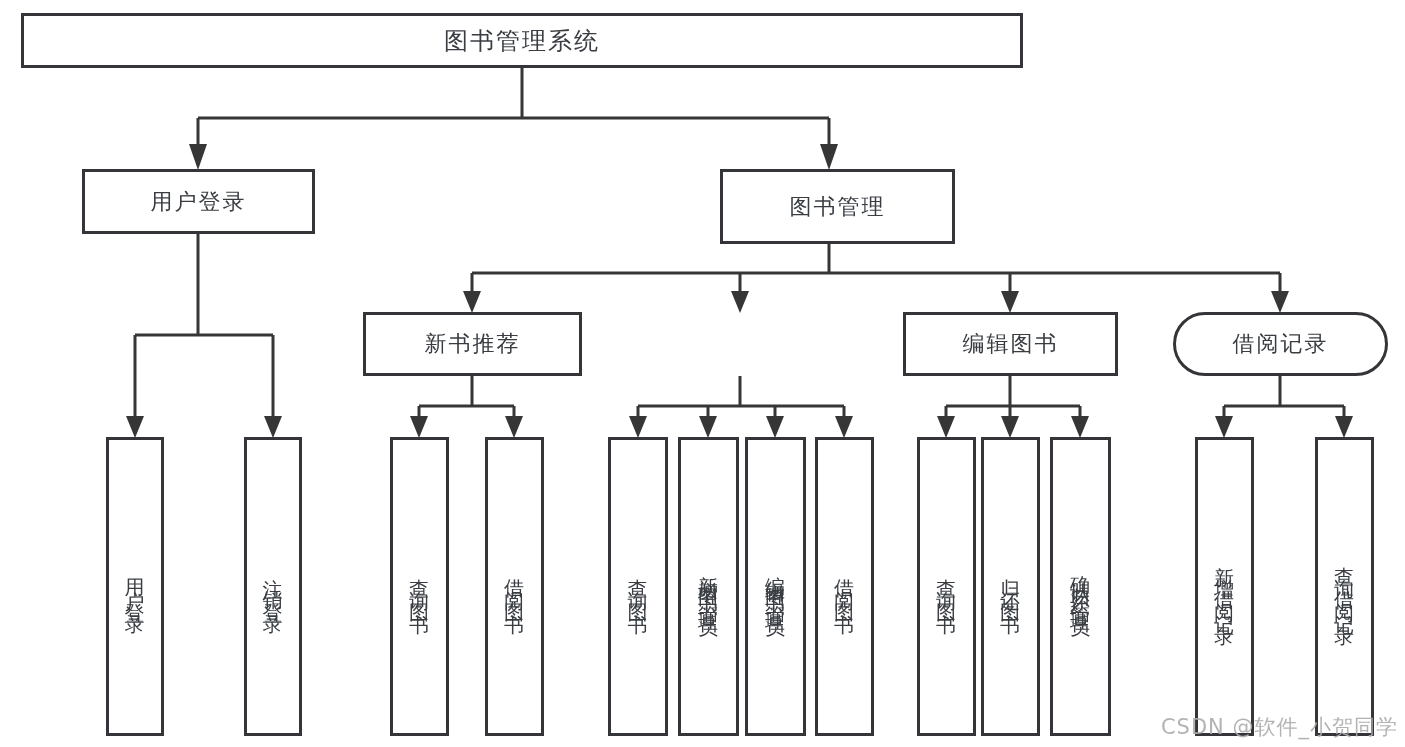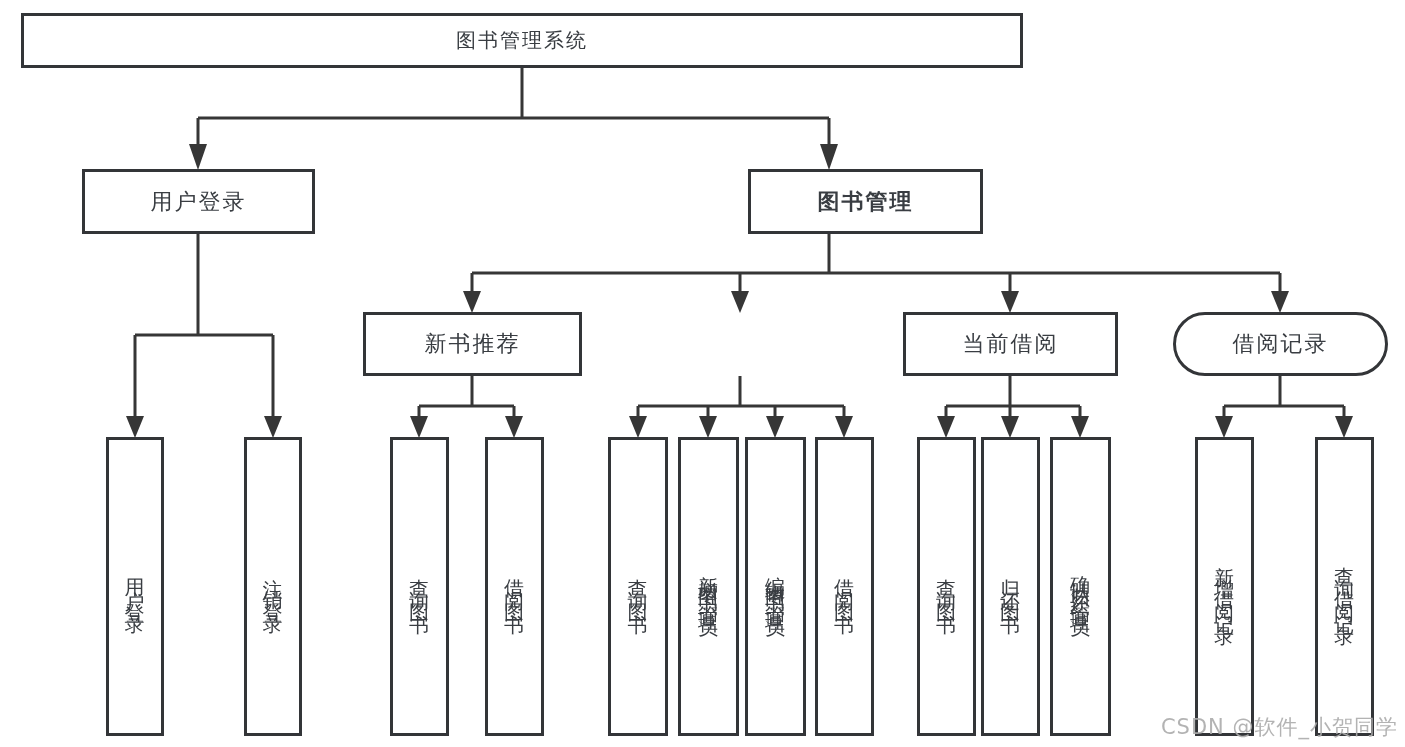--- a/index.html
+++ b/index.html
@@ -9,21 +9,21 @@
   }
   .connectors{position:absolute;left:0;top:0;width:1405px;height:747px;}
   .connectors path{stroke:#363636;stroke-width:3;fill:none;}
   .connectors polygon{fill:#363636;stroke:none;}
   .node{
     position:absolute;box-sizing:border-box;border:3px solid #333538;background:#ffffff;
     display:flex;align-items:center;justify-content:center;
   }
   .node .lbl{color:#393d42;white-space:nowrap;}
   .node.h .lbl{font-size:22px;letter-spacing:2px;}
-  .node.root .lbl{font-size:20px;letter-spacing:2px;}
+  .node.root .lbl{font-size:24px;letter-spacing:2px;}
   .node.v .lbl{
     writing-mode:vertical-rl;text-orientation:mixed;
     font-size:20px;letter-spacing:12px;line-height:1;
   }
   .node.v .lbl.long{letter-spacing:6px;}
   .watermark{
     position:absolute;top:713px;right:7px;z-index:5;
     font-size:21px;letter-spacing:1px;color:rgba(172,172,172,0.92);
   }
 </style>
@@ -63,29 +63,29 @@
     <polygon points="1335,416 1353,416 1344,438"></polygon>
   </svg>
 
   <div class="node h root" style="left:21px;top:13px;width:1002px;height:55px;">
     <span class="lbl">图书管理系统</span>
   </div>
 
   <div class="node h" style="left:82px;top:169px;width:233px;height:65px;">
     <span class="lbl">用户登录</span>
   </div>
-  <div class="node h" style="left:748px;top:169px;width:235px;height:65px;font-weight:bold;">
+  <div class="node h" style="left:720px;top:169px;width:235px;height:75px;">
     <span class="lbl">图书管理</span>
   </div>
 
   <div class="node h" style="left:363px;top:312px;width:219px;height:64px;justify-content:center;">
     <span class="lbl">新书推荐</span>
   </div>
   <div class="node h" style="left:903px;top:312px;width:215px;height:64px;">
-    <span class="lbl">当前借阅</span>
+    <span class="lbl">编辑图书</span>
   </div>
   <div class="node h" style="left:1173px;top:312px;width:215px;height:64px;border-radius:32px;">
     <span class="lbl">借阅记录</span>
   </div>
 
   <div class="node v" style="left:106px;top:437px;width:58px;height:299px;">
     <span class="lbl">用户登录</span>
   </div>
   <div class="node v" style="left:244px;top:437px;width:58px;height:299px;">
     <span class="lbl">注销登录</span>

